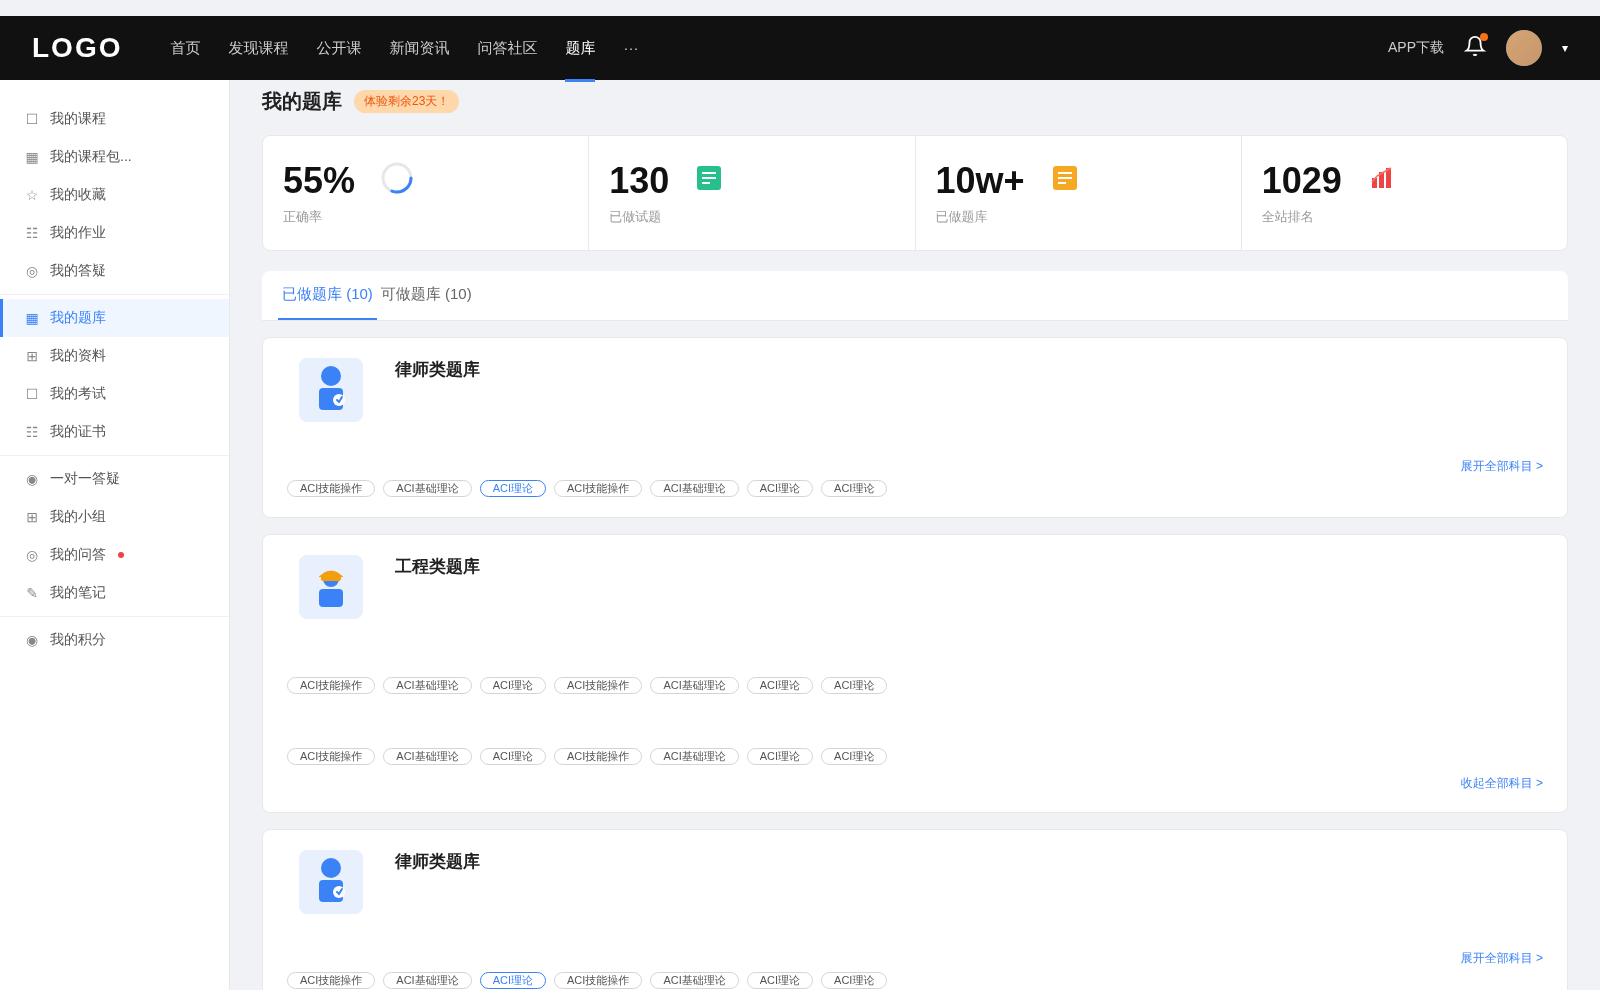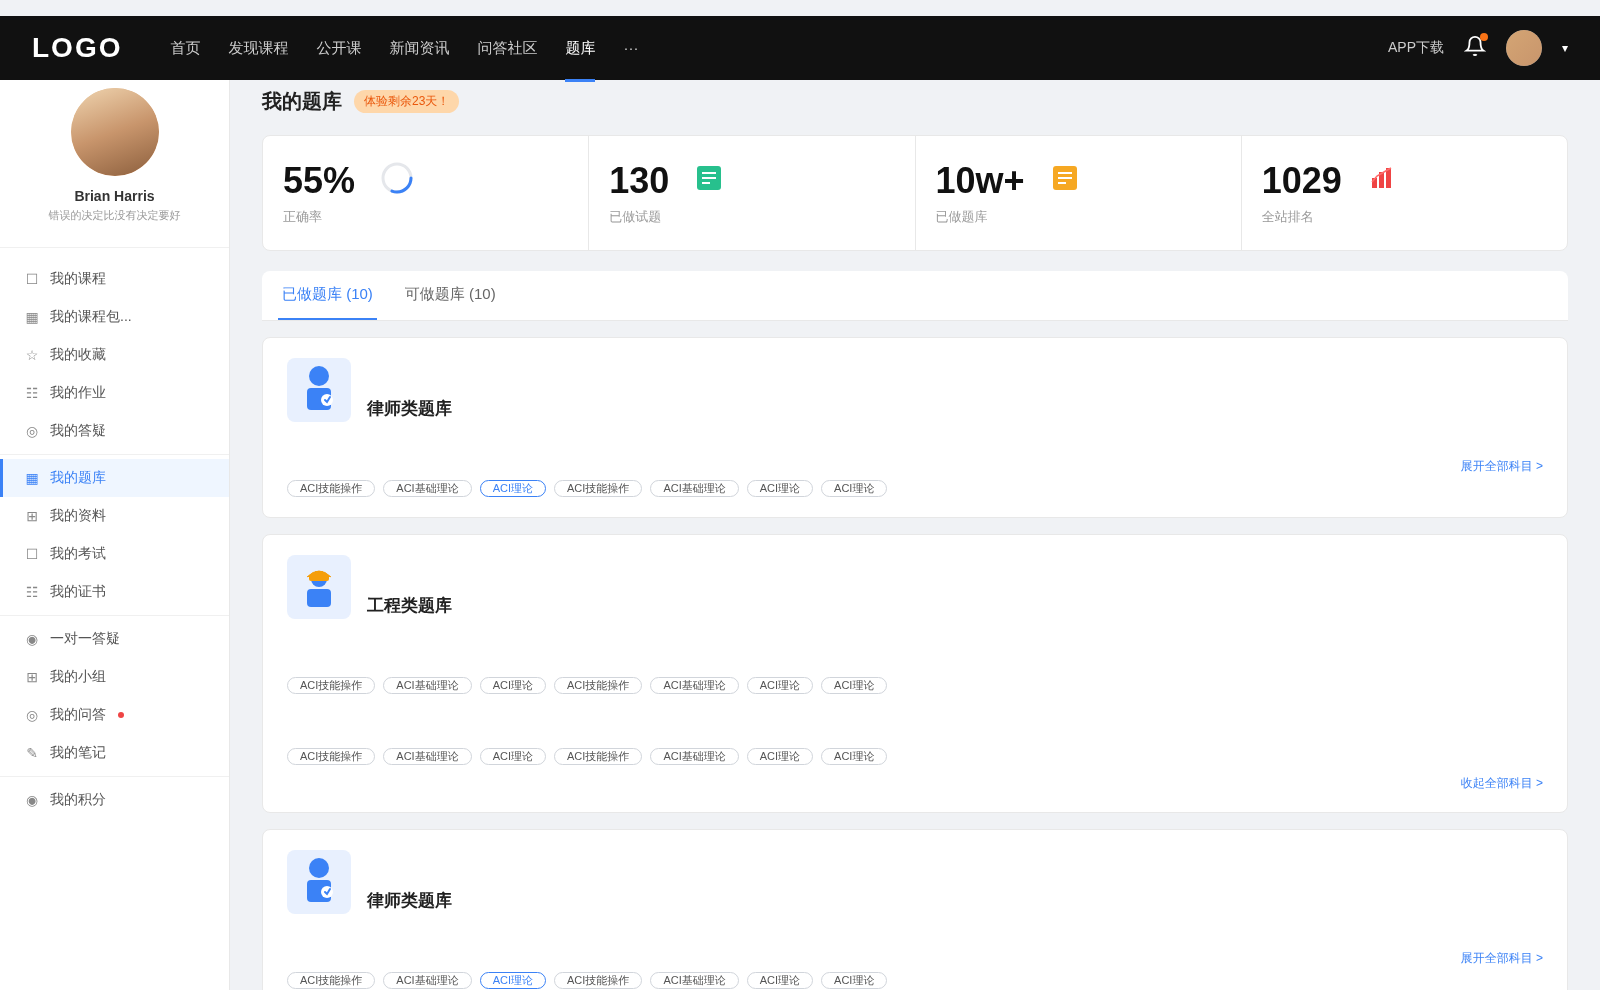--- a/index.html
+++ b/index.html
@@ -243,21 +243,20 @@
       font-size: 22px;
     }
     .stat-label {
       font-size: 13px;
       color: #999;
     }
 
     
     .tabs-row {
       display: flex;
-      gap: 24px;
       margin-bottom: 16px;
       border-bottom: 1px solid #e8e8e8;
       background: #fff;
       padding: 0 16px;
       border-radius: 8px 8px 0 0;
     }
     .tab {
       padding: 14px 4px;
       font-size: 15px;
       color: #666;
@@ -273,23 +272,24 @@
     
     .qbank-card {
       background: #fff;
       border-radius: 8px;
       margin-bottom: 16px;
       padding: 20px 24px;
       border: 1px solid #e8e8e8;
     }
     .qbank-header {
       display: flex;
-      align-items: flex-end;
-      gap: 16px;
+      align-items: flex-start;
+      gap: 32px;
       margin-bottom: 14px;
+      margin-left: 12px;
     }
     .qbank-icon-wrap {
       width: 64px; height: 64px;
       background: #e8f0fe;
       border-radius: 8px;
       display: flex;
       align-items: center;
       justify-content: center;
       flex-shrink: 0;
     }
@@ -372,27 +372,20 @@
     <div class="navbar-avatar">
       <div class="navbar-avatar-img"></div>
     </div>
     <span class="navbar-chevron">▾</span>
   </div>
 </nav>
 
 <div class="page-wrapper">
 
   <aside class="sidebar">
-    <div class="sidebar-profile">
-      <div class="avatar-circle">
-        <div class="avatar-figure"></div>
-      </div>
-      <div class="sidebar-name">Brian Harris</div>
-      <div class="sidebar-motto">错误的决定比没有决定要好</div>
-    </div>
     <nav class="sidebar-menu">
       <div class="sidebar-item">
         <span class="sidebar-icon">☐</span>
         <span>我的课程</span>
       </div>
       <div class="sidebar-item">
         <span class="sidebar-icon">▦</span>
         <span>我的课程包...</span>
       </div>
       <div class="sidebar-item">

